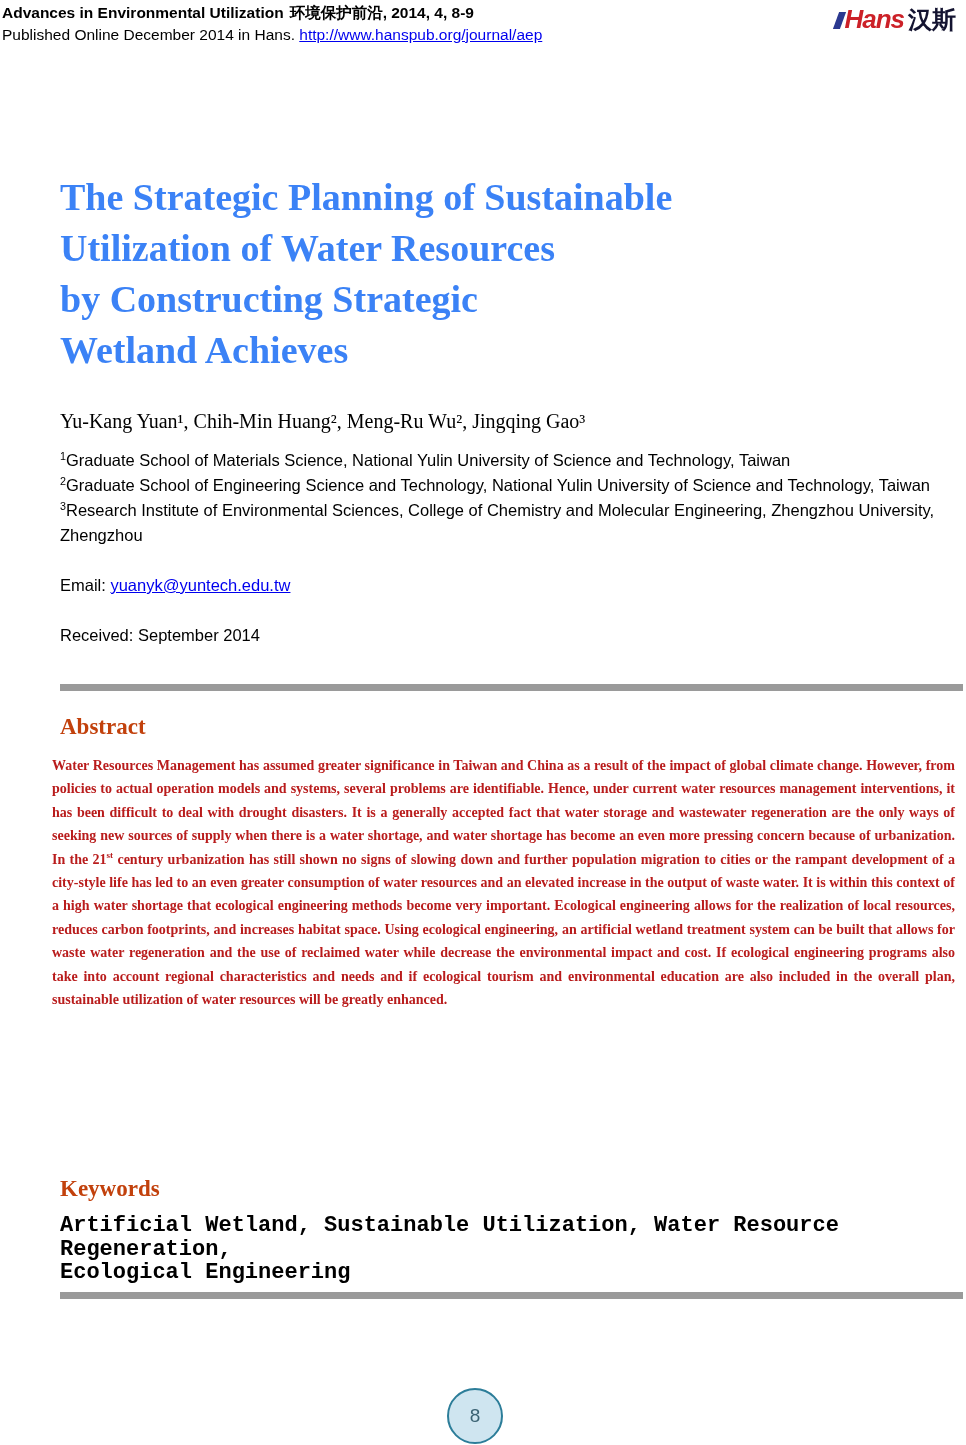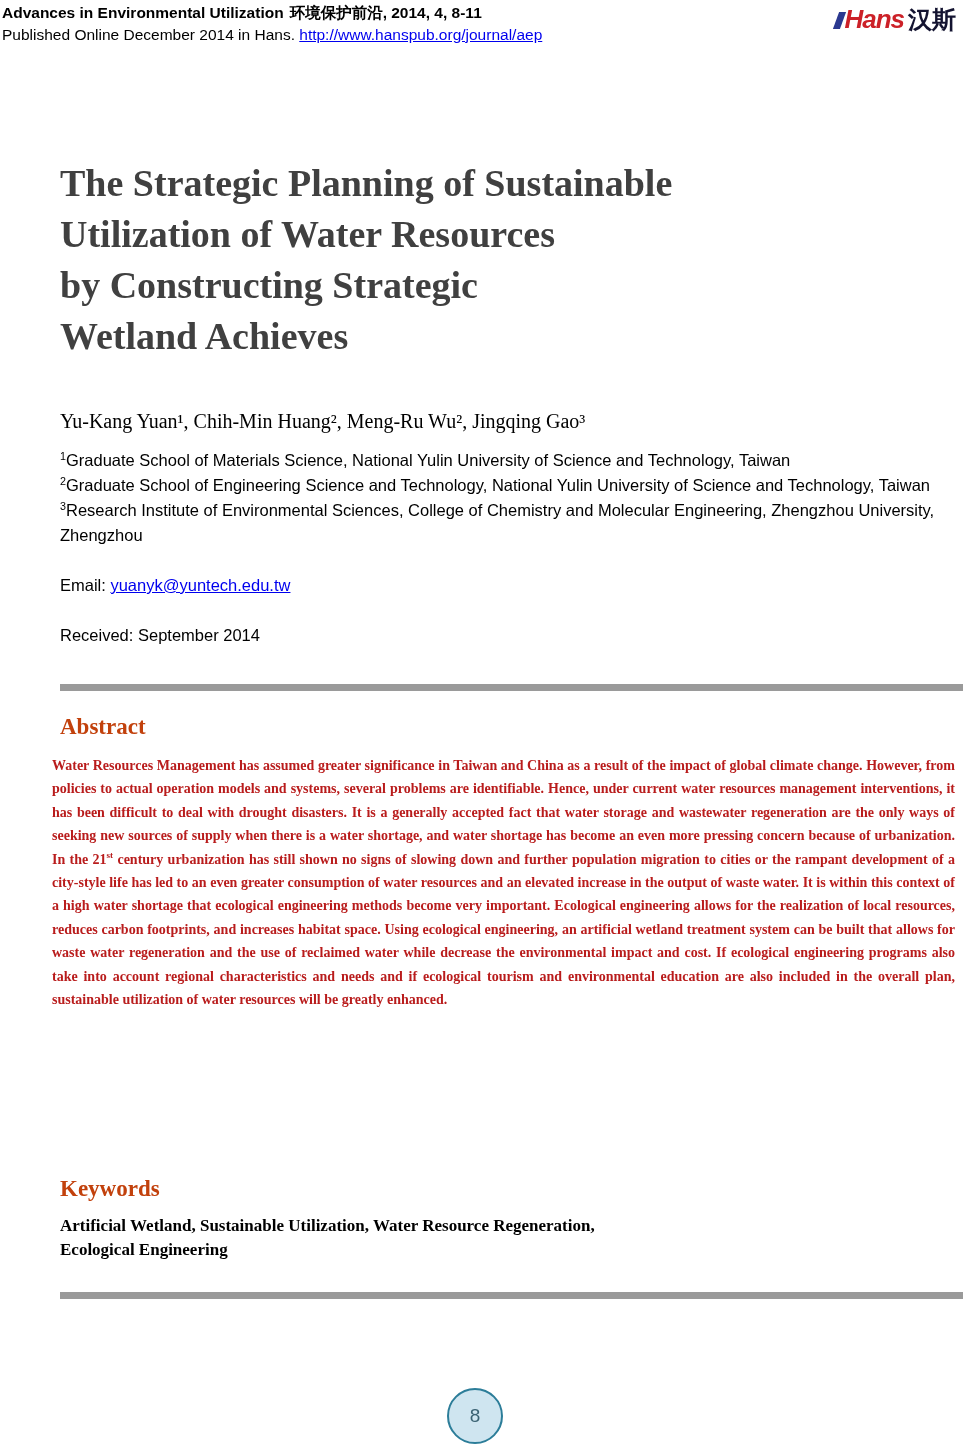--- a/index.html
+++ b/index.html
@@ -55,26 +55,26 @@
     font-family: "Liberation Sans", sans-serif;
     font-weight: bold;
     font-size: 24px;
     color: #131330;
     padding-left: 4px;
   }
 
   
   .title {
     position: absolute;
-    top: 158px; left: 60px; width: 906px;
+    top: 172px; left: 60px; width: 906px;
     font-family: "Liberation Serif", serif;
     font-weight: bold;
     font-size: 38px;
     line-height: 51px;
-    color: #404040;
+    color: #3b82f6;
   }
   .authors {
     position: absolute;
     top: 410px; left: 60px; width: 903px;
     font-family: "Liberation Serif", serif;
     font-weight: normal;
     font-size: 20px;
     color: #000;
   }
   .affiliations {
@@ -129,23 +129,23 @@
   }
   .abstract-body .sup {
     font-size: 0.65em;
     vertical-align: super;
     line-height: 0;
   }
   .keywords-heading { top: 1176px; }
   .keywords-body {
     position: absolute;
     top: 1214px; left: 60px; width: 903px;
-    font-family: Liberation Serif, serif;
-    font-weight: bold;
-    font-size: 17px;
+    font-family: Liberation Mono, monospace;
+    font-weight: bold;
+    font-size: 22px;
     line-height: 23.5px;
     color: #000;
   }
 
   
   .page-badge {
     position: absolute;
     top: 1388px; left: 447px;
     width: 56px; height: 56px;
     border-radius: 50%;
@@ -157,21 +157,21 @@
     font-size: 19px;
     color: #3b6273;
     font-family: "Liberation Sans", sans-serif;
   }
 </style>
 </head>
 <body>
 
 <div class="header">
   <div>
-    <span class="bold">Advances in Environmental Utilization</span><span class="cjk">环境保护前沿</span><span class="bold">, 2014, 4, 8-11</span>
+    <span class="bold">Advances in Environmental Utilization</span><span class="cjk">环境保护前沿</span><span class="bold">, 2014, 4, 8-9</span>
   </div>
   <div>
     <span>Published Online December 2014 in Hans. </span><a href="#">http://www.hanspub.org/journal/aep</a>
   </div>
 </div>
 
 <div class="logo">
   <span class="accent"></span><span class="latin">Hans</span><span class="cjk">汉斯</span>
 </div>
 

